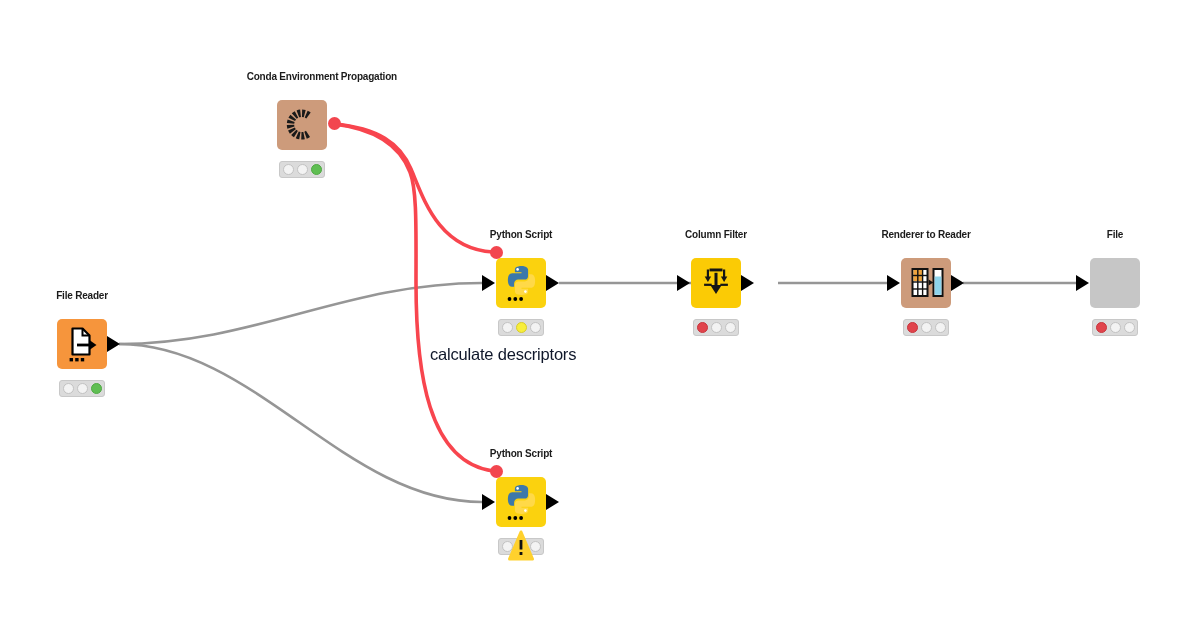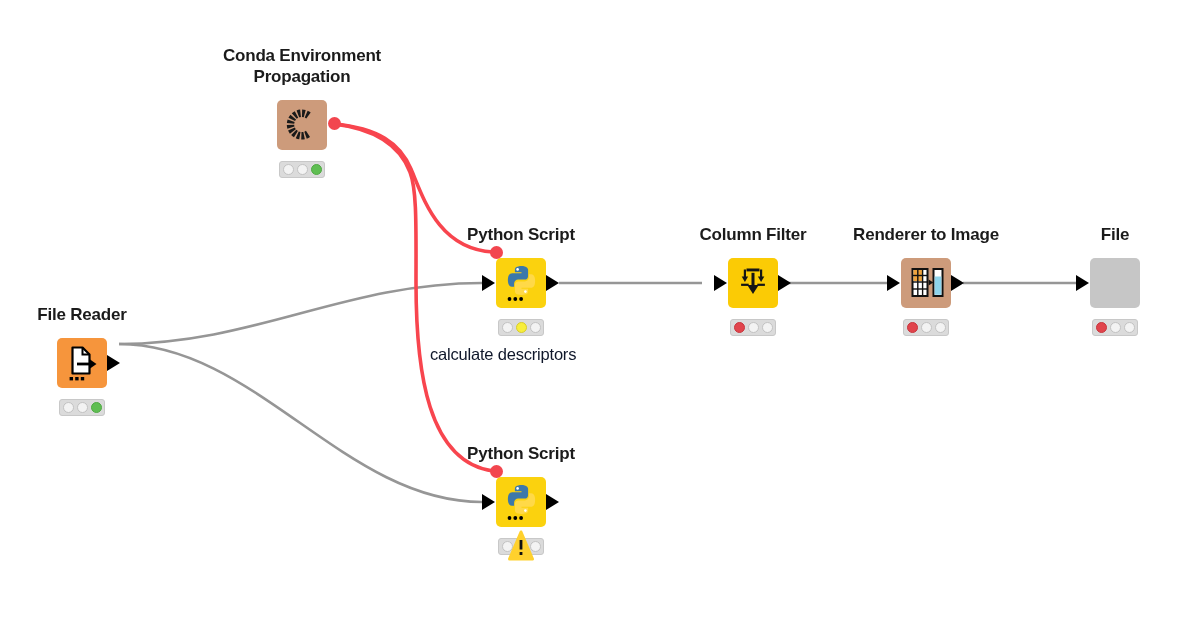--- a/index.html
+++ b/index.html
@@ -6,22 +6,22 @@
   #canvas{position:relative;width:1200px;height:630px;background:#fff;overflow:hidden;
           font-family:"Liberation Sans",sans-serif;}
   #wires{position:absolute;left:0;top:0;width:1200px;height:630px;}
   #wires path{fill:none;}
   .wire-data{stroke-width:2.6px;}
   .wire-flowvar{stroke-width:3.6px;stroke-linecap:round;}
 
   .node{position:absolute;width:50px;height:50px;}
   .node-body{position:absolute;left:0;top:0;width:50px;height:50px;border-radius:5px;}
   .node-label{position:absolute;bottom:63px;left:50%;transform:translateX(-50%);
-              white-space:nowrap;font-weight:bold;font-size:17px;letter-spacing:-0.2px;
-              color:#1b1b1b;text-align:center;line-height:21px;}
+              white-space:nowrap;font-weight:bold;font-size:10px;letter-spacing:-0.2px;
+              color:#1b1b1b;text-align:right;line-height:21px;}
   .node-label.wrap{white-space:normal;width:190px;}
 
   .port-tri{position:absolute;width:0;height:0;border-top:8px solid transparent;
             border-bottom:8px solid transparent;border-left:13px solid #000;}
   .port-in{left:-14px;top:17px;}
   .port-out{left:50px;top:17px;}
   .port-var{position:absolute;width:13px;height:13px;border-radius:50%;}
   .port-var-out{left:51px;top:17px;}
   .port-var-in{left:-6px;top:-12px;}
 
@@ -64,21 +64,21 @@
       </svg>
     </div>
     <div class="port-var port-var-out" style="background: rgb(242, 70, 79);"></div>
     <div class="traffic">
       <span class="light light-off"></span>
         <span class="light light-off"></span>
         <span class="light light-green"></span>
     </div>
   </div>
 
-  <div class="node" style="left:57px;top:338px;">
+  <div class="node" style="left:57px;top:319px;">
     <div class="node-label">File Reader</div>
     <div class="node-body" style="background: rgb(246, 149, 60);">
       <svg class="node-icon" width="50" height="50" viewBox="0 0 50 50">
         <path d="M15.5 9.5 h10 l7 7 v19 h-17 z" fill="#fff" stroke="#000" stroke-width="2.2" stroke-linejoin="round"></path>
         <path d="M25.5 9.5 v7 h7" fill="none" stroke="#000" stroke-width="2"></path>
         <line x1="20" y1="26" x2="33" y2="26" stroke="#000" stroke-width="2.8"></line>
         <path d="M32 20.8 L39.5 26 L32 31.2 z" fill="#000"></path>
         <rect x="12.6" y="39" width="3.4" height="3.4" fill="#000"></rect>
         <rect x="18.2" y="39" width="3.4" height="3.4" fill="#000"></rect>
         <rect x="23.8" y="39" width="3.4" height="3.4" fill="#000"></rect>
@@ -144,21 +144,21 @@
         <span class="light light-off"></span>
         <span class="light light-off"></span>
       <svg class="warn" width="26" height="33" viewBox="0 0 26 33">
         <path d="M13 3 L24.5 30 H1.5 Z" fill="#FFD12D" stroke="#FFD12D" stroke-width="3" stroke-linejoin="round"></path>
         <rect x="11.6" y="11" width="2.8" height="9.5" fill="#111"></rect>
         <rect x="11.6" y="23" width="2.8" height="3" fill="#111"></rect>
       </svg>
     </div>
   </div>
 
-  <div class="node" style="left:728px;top:258px;">
+  <div class="node" style="left:691px;top:258px;">
     <div class="node-label">Column Filter</div>
     <div class="node-body" style="background: rgb(251, 203, 5);">
       <svg class="node-icon" width="50" height="50" viewBox="0 0 50 50">
         <g fill="#151515">
           <rect x="18.5" y="10.5" width="13" height="2.9"></rect>
           <rect x="23.5" y="14.8" width="3" height="13"></rect>
           <path d="M19.3 27 h11.4 L25 36 z"></path>
           <rect x="15.8" y="11.5" width="2.2" height="7.5"></rect>
           <path d="M13.7 18.5 h6.4 L16.9 24 z"></path>
           <rect x="13.1" y="25.7" width="7.6" height="2.2"></rect>
@@ -171,21 +171,21 @@
     <div class="port-tri port-in"></div>
     <div class="port-tri port-out"></div>
     <div class="traffic">
       <span class="light light-red"></span>
         <span class="light light-off"></span>
         <span class="light light-off"></span>
     </div>
   </div>
 
   <div class="node" style="left:901px;top:258px;">
-    <div class="node-label">Renderer to Image</div>
+    <div class="node-label">Renderer to Reader</div>
     <div class="node-body" style="background: rgb(205, 155, 123);">
       <svg class="node-icon" width="50" height="50" viewBox="0 0 50 50">
         <rect x="11.5" y="11" width="15" height="27" fill="#fff" stroke="#111" stroke-width="2"></rect>
         <rect x="12.5" y="12" width="9" height="11" style="fill: rgb(239, 163, 61);"></rect>
         <g stroke="#111" stroke-width="1.4">
           <line x1="16.8" y1="11" x2="16.8" y2="38"></line>
           <line x1="21.6" y1="11" x2="21.6" y2="38"></line>
           <line x1="11.5" y1="17.5" x2="26.5" y2="17.5"></line>
           <line x1="11.5" y1="24" x2="26.5" y2="24"></line>
           <line x1="11.5" y1="31" x2="26.5" y2="31"></line>

